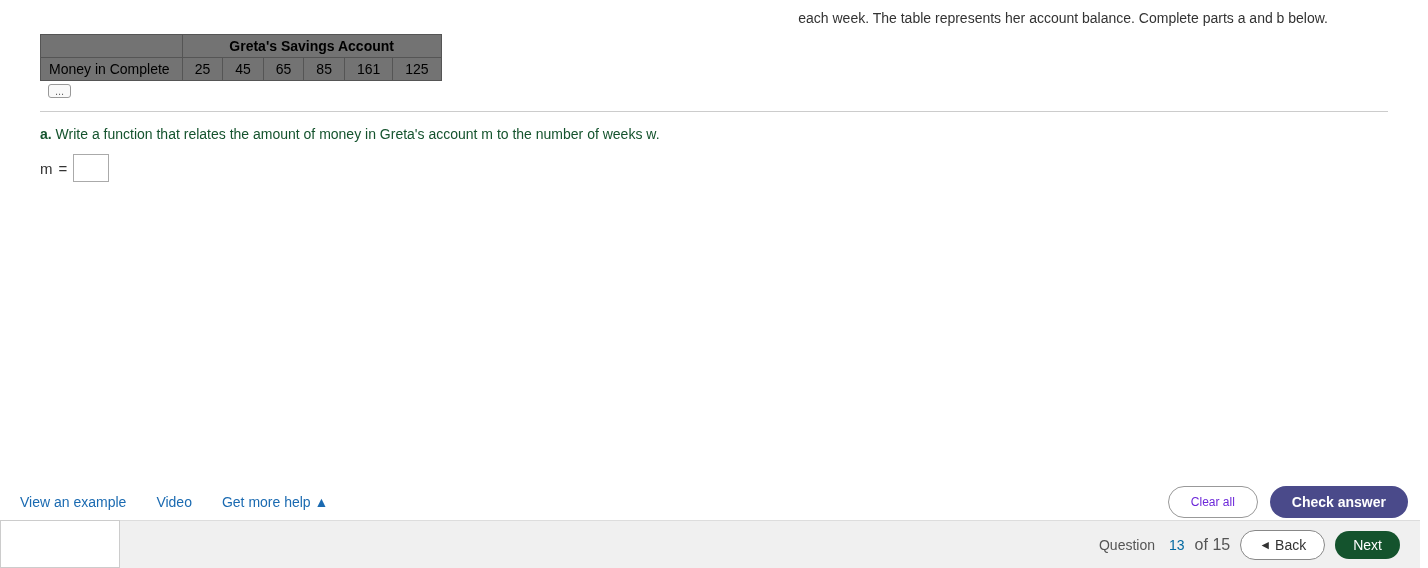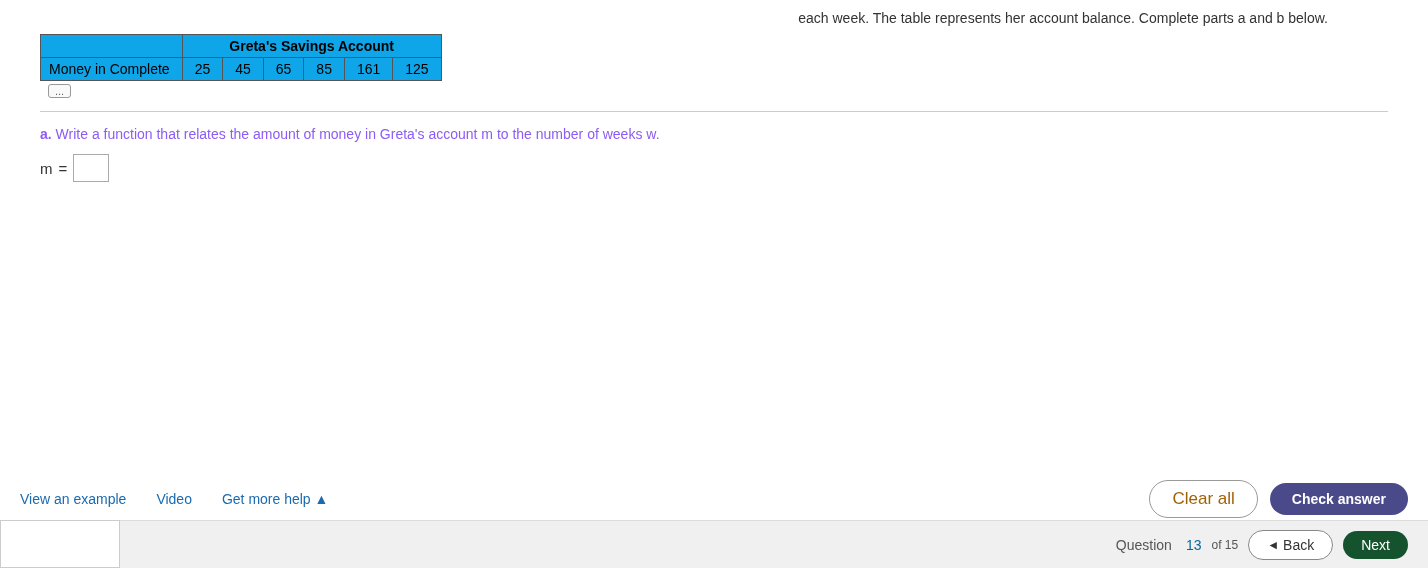--- a/index.html
+++ b/index.html
@@ -40,21 +40,21 @@
     .savings-table {
       border-collapse: collapse;
       border: 1px solid #555;
       font-size: 14px;
     }
 
     .savings-table td, .savings-table th {
       border: 1px solid #555;
       padding: 3px 12px;
       text-align: center;
-      background: #0ea5e9;
+      background: #737373;
     }
 
     .savings-table .row-header {
       text-align: left;
       font-weight: normal;
       padding-left: 8px;
     }
 
     .table-title {
       text-align: center;
@@ -83,21 +83,21 @@
       border-top: 1px solid #ccc;
       margin: 10px 0;
     }
 
     .part-a-section {
       margin-top: 14px;
     }
 
     .part-a-text {
       font-size: 14px;
-      color: #8b5cf6;
+      color: #14532d;
       margin-bottom: 12px;
     }
 
     .part-a-label {
       font-weight: bold;
     }
 
     .input-row {
       display: flex;
       align-items: center;
@@ -148,42 +148,42 @@
       display: flex;
       gap: 12px;
       align-items: center;
     }
 
     .btn-clear-all {
       background: #fff;
       border: 1.5px solid #999;
       border-radius: 20px;
       padding: 8px 22px;
-      font-size: 17px;
-      color: #a16207;
+      font-size: 12px;
+      color: #6d28d9;
       cursor: pointer;
       font-weight: 500;
     }
 
     .btn-check-answer {
       background: #4a4a8a;
       border: none;
       border-radius: 20px;
       padding: 8px 22px;
       font-size: 14px;
       color: #fff;
       cursor: pointer;
       font-weight: 700;
     }
 
     .pagination-bar {
       position: absolute;
       bottom: 0;
       left: 0;
-      right: 0;
+      right: 8px;
       height: 48px;
       background: #f0f0f0;
       display: flex;
       align-items: center;
       justify-content: flex-end;
       padding: 0 20px;
       gap: 10px;
       border-top: 1px solid #ddd;
     }
 
@@ -193,21 +193,21 @@
       margin-right: 4px;
     }
 
     .page-num {
       font-size: 14px;
       color: #0369a1;
       font-weight: normal;
     }
 
     .of-label {
-      font-size: 12px;
+      font-size: 16px;
       color: #555;
     }
 
     .btn-back {
       background: #fff;
       border: 1.5px solid #888;
       border-radius: 20px;
       padding: 6px 18px;
       font-size: 14px;
       color: #333;

